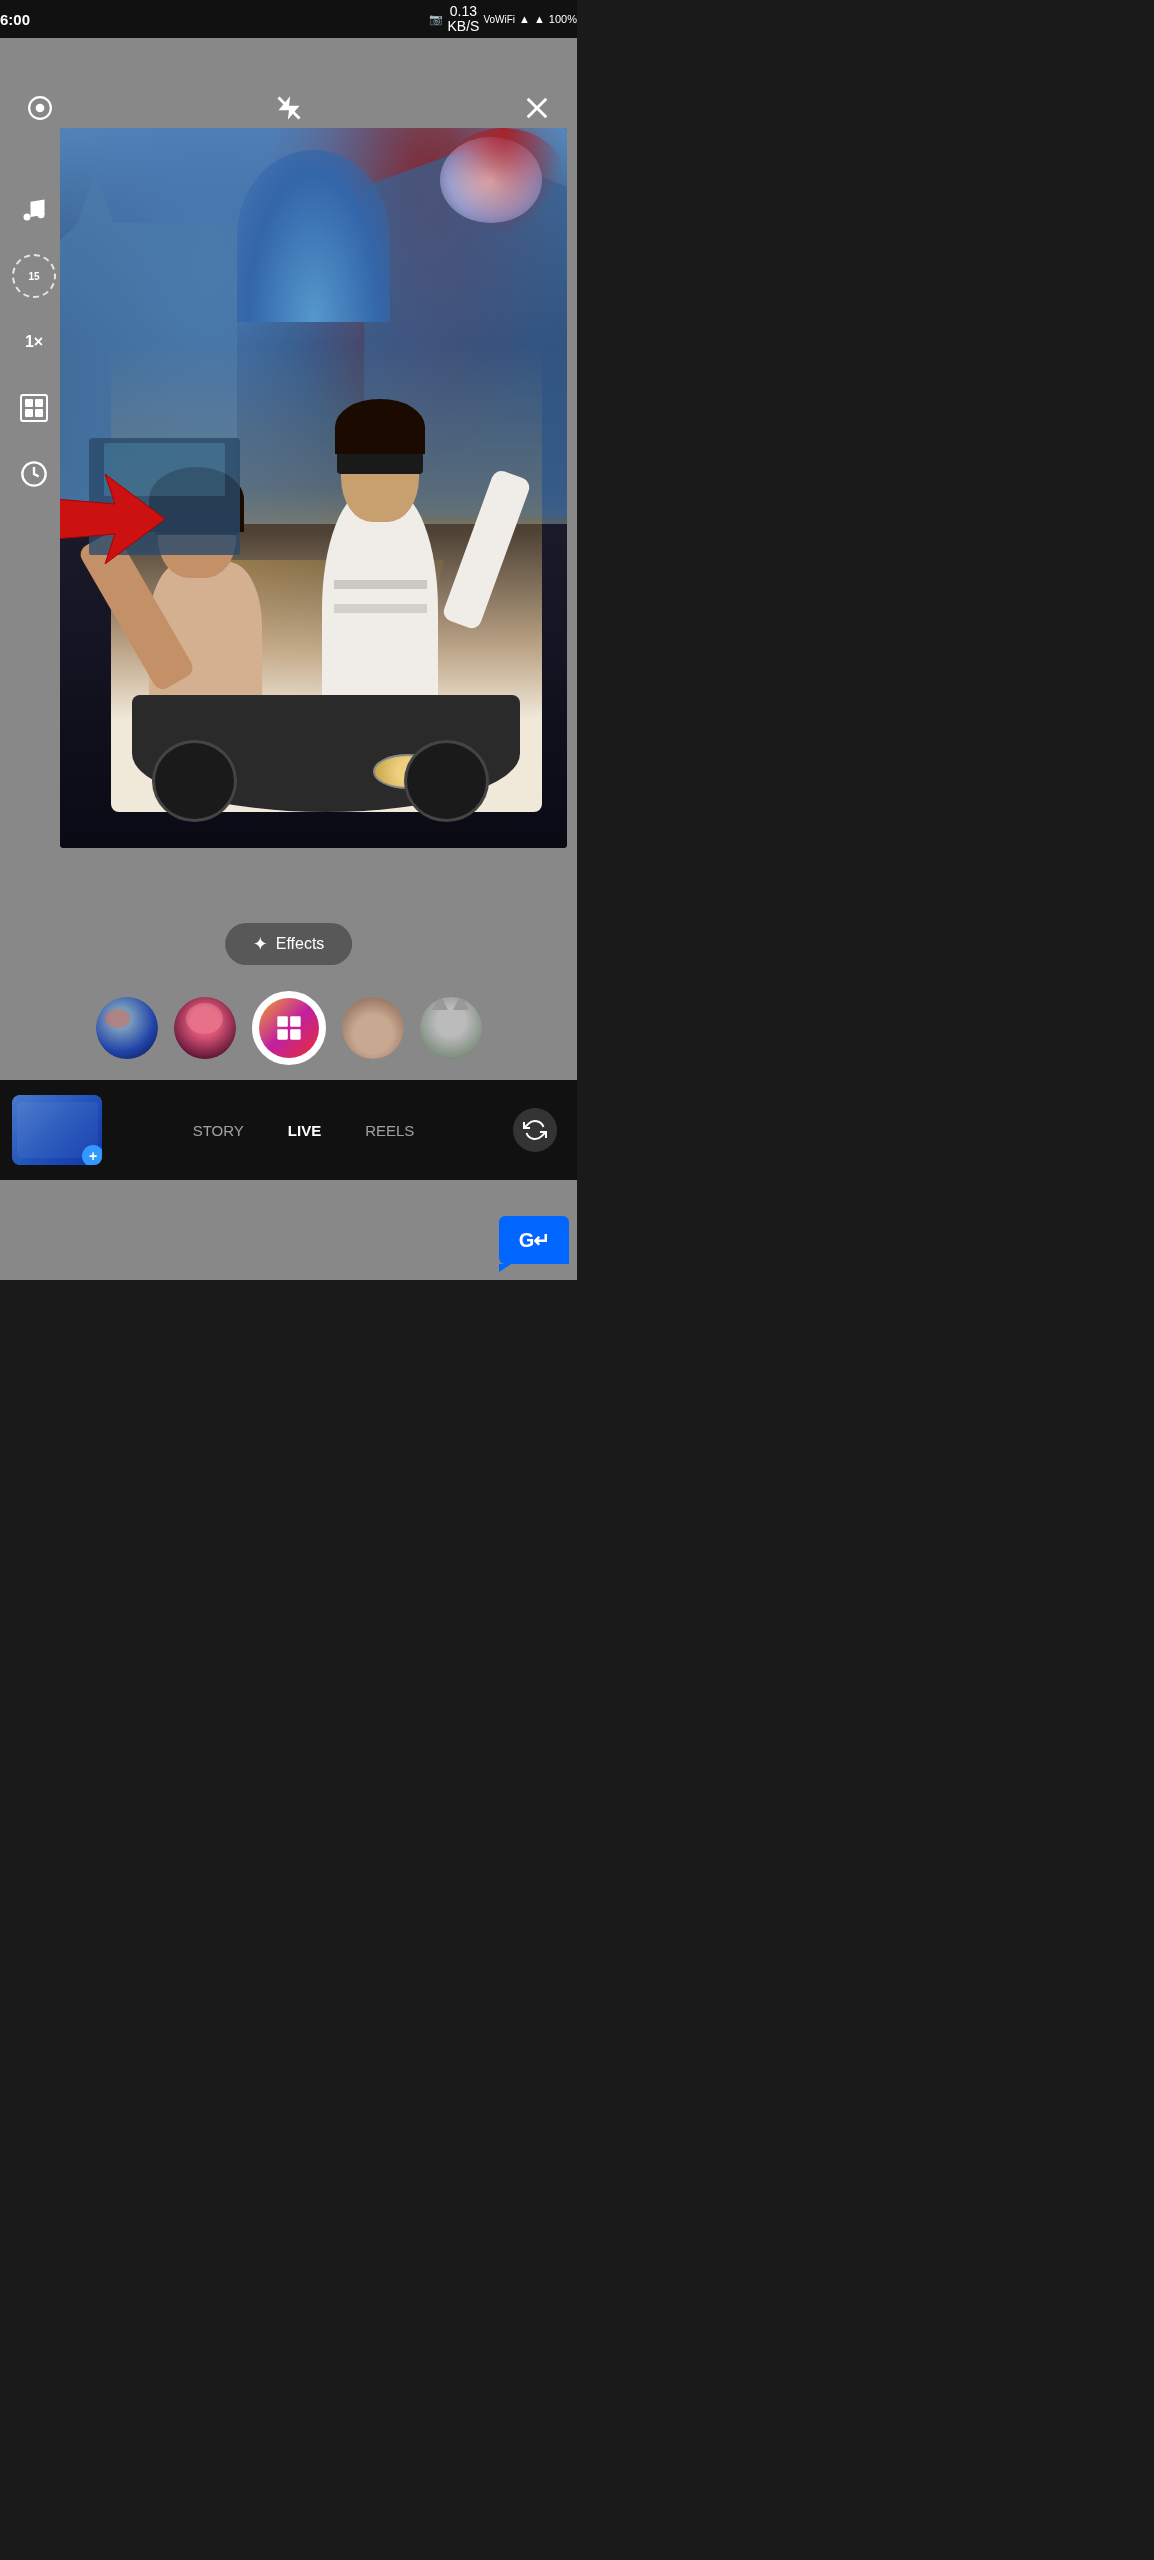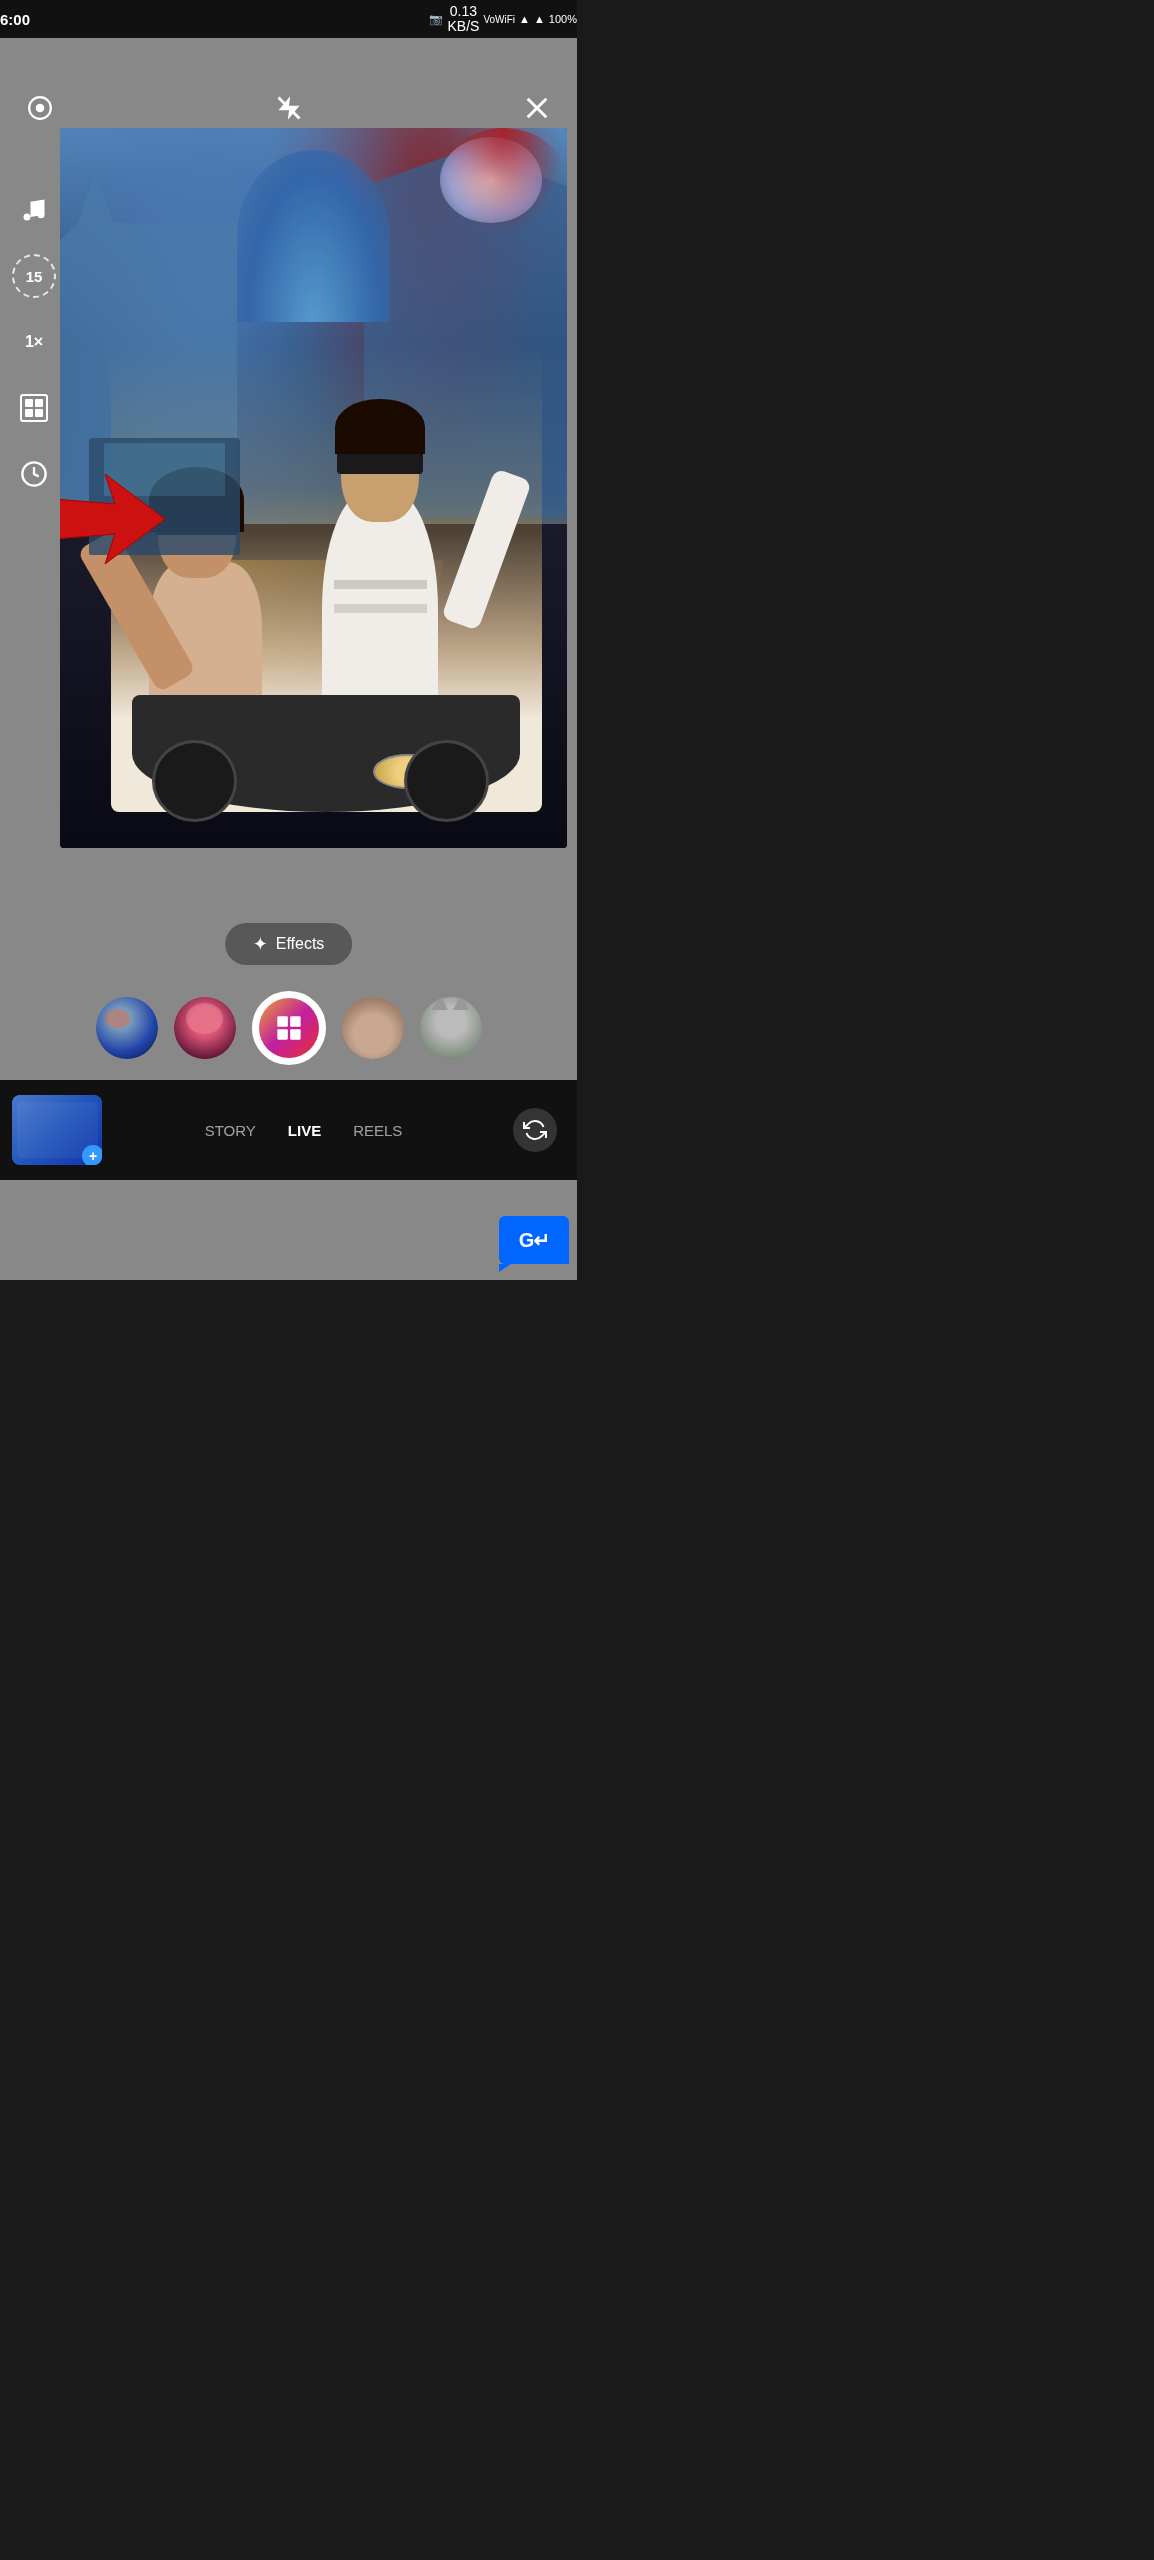--- a/index.html
+++ b/index.html
@@ -318,21 +318,21 @@
     .timer-btn {
       position: relative;
       width: 44px;
       height: 44px;
       border-radius: 50%;
       border: 2px dashed rgba(255,255,255,0.8);
       display: flex;
       align-items: center;
       justify-content: center;
       color: white;
-      font-size: 15px;
+      font-size: 10px;
       font-weight: 600;
     }
 
     .speed-btn {
       color: white;
       font-size: 16px;
       font-weight: 700;
       width: 44px;
       height: 44px;
       display: flex;
@@ -517,21 +517,21 @@
       font-size: 14px;
       font-weight: bold;
       z-index: 5;
     }
 
     .bottom-nav-tabs {
       flex: 1;
       display: flex;
       align-items: center;
       justify-content: center;
-      gap: 24px;
+      gap: 36px;
     }
 
     .nav-tab {
       color: rgba(255,255,255,0.6);
       font-size: 15px;
       font-weight: 500;
       cursor: pointer;
       padding: 8px 4px;
     }
 

